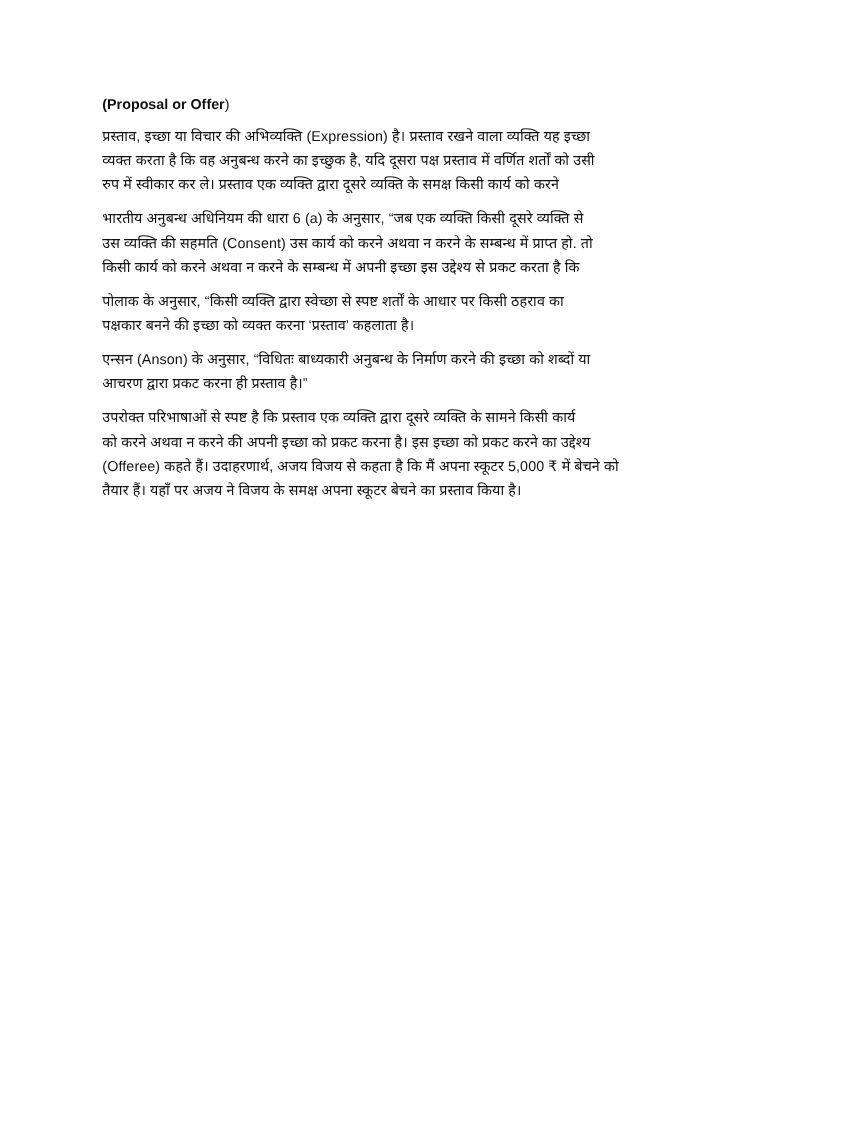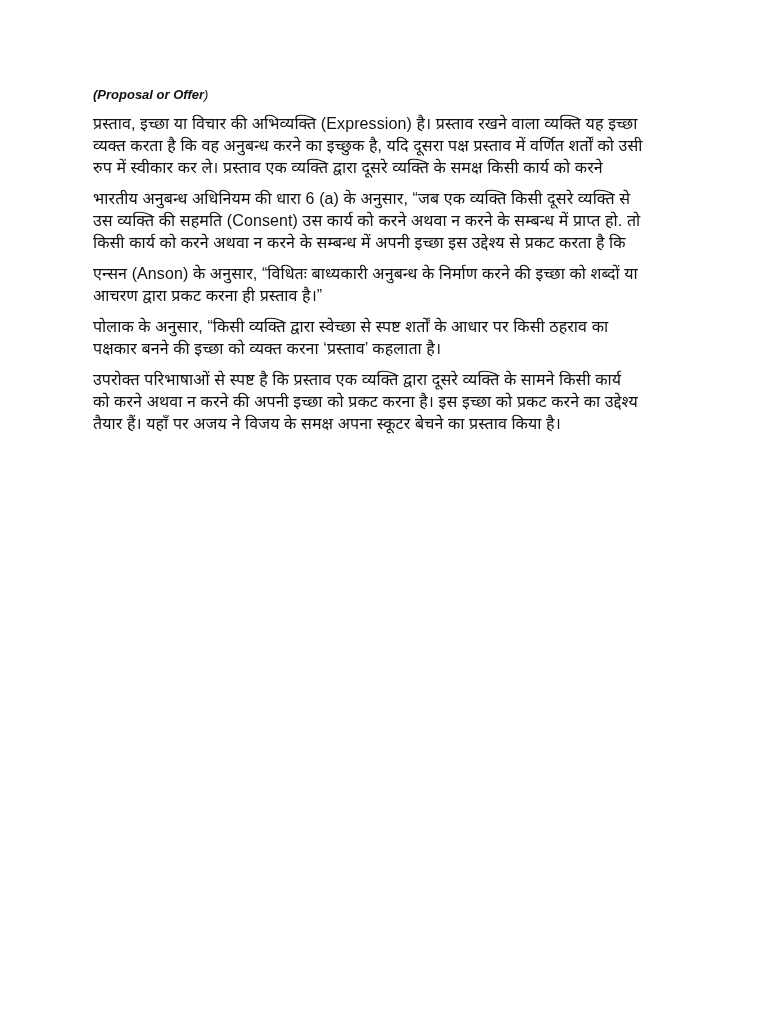--- a/index.html
+++ b/index.html
@@ -20,31 +20,30 @@
       left: 93px;
       top: 86px;
       width: 600px;
     }
     .heading {
       font-size: 13px;
       font-weight: bold;
       line-height: 18px;
       margin: 0 0 9px 0;
       white-space: nowrap;
-      font-style: italic;
     }
     .heading .paren {
       font-weight: normal;
     }
     .para {
       margin: 0 0 9px 0;
     }
     .line {
       display: block;
-      font-size: 16px;
+      font-size: 13px;
       line-height: 22px;
       height: 22px;
       white-space: nowrap;
       letter-spacing: 0.1px;
     }
   </style>
 </head>
 <body>
 
 <div class="page">
@@ -56,27 +55,28 @@
     <span class="line">रुप में स्वीकार कर ले। प्रस्ताव एक व्यक्ति द्वारा दूसरे व्यक्ति के समक्ष किसी कार्य को करने</span>
   </div>
 
   <div class="para">
     <span class="line">भारतीय अनुबन्ध अधिनियम की धारा 6 (a) के अनुसार, “जब एक व्यक्ति किसी दूसरे व्यक्ति से</span>
     <span class="line">उस व्यक्ति की सहमति (Consent) उस कार्य को करने अथवा न करने के सम्बन्ध में प्राप्त हो. तो</span>
     <span class="line">किसी कार्य को करने अथवा न करने के सम्बन्ध में अपनी इच्छा इस उद्देश्य से प्रकट करता है कि</span>
   </div>
 
   <div class="para">
+    <span class="line">पोलाक के अनुसार, “किसी व्यक्ति द्वारा स्वेच्छा से स्पष्ट शर्तों के आधार पर किसी ठहराव का</span>
+    <span class="line">पक्षकार बनने की इच्छा को व्यक्त करना ‘प्रस्ताव’ कहलाता है।</span>
+  </div>
+
+  <div class="para">
     <span class="line">एन्सन (Anson) के अनुसार, “विधितः बाध्यकारी अनुबन्ध के निर्माण करने की इच्छा को शब्दों या</span>
     <span class="line">आचरण द्वारा प्रकट करना ही प्रस्ताव है।”</span>
   </div>
 
   <div class="para">
-    <span class="line">पोलाक के अनुसार, “किसी व्यक्ति द्वारा स्वेच्छा से स्पष्ट शर्तों के आधार पर किसी ठहराव का</span>
-    <span class="line">पक्षकार बनने की इच्छा को व्यक्त करना ‘प्रस्ताव’ कहलाता है।</span>
-  </div>
-
-  <div class="para">
     <span class="line">उपरोक्त परिभाषाओं से स्पष्ट है कि प्रस्ताव एक व्यक्ति द्वारा दूसरे व्यक्ति के सामने किसी कार्य</span>
     <span class="line">को करने अथवा न करने की अपनी इच्छा को प्रकट करना है। इस इच्छा को प्रकट करने का उद्देश्य</span>
+    <span class="line">(Offeree) कहते हैं। उदाहरणार्थ, अजय विजय से कहता है कि मैं अपना स्कूटर 5,000 ₹ में बेचने को</span>
     <span class="line">तैयार हैं। यहाँ पर अजय ने विजय के समक्ष अपना स्कूटर बेचने का प्रस्ताव किया है।</span>
   </div>
 </div>
 
 </body></html>

